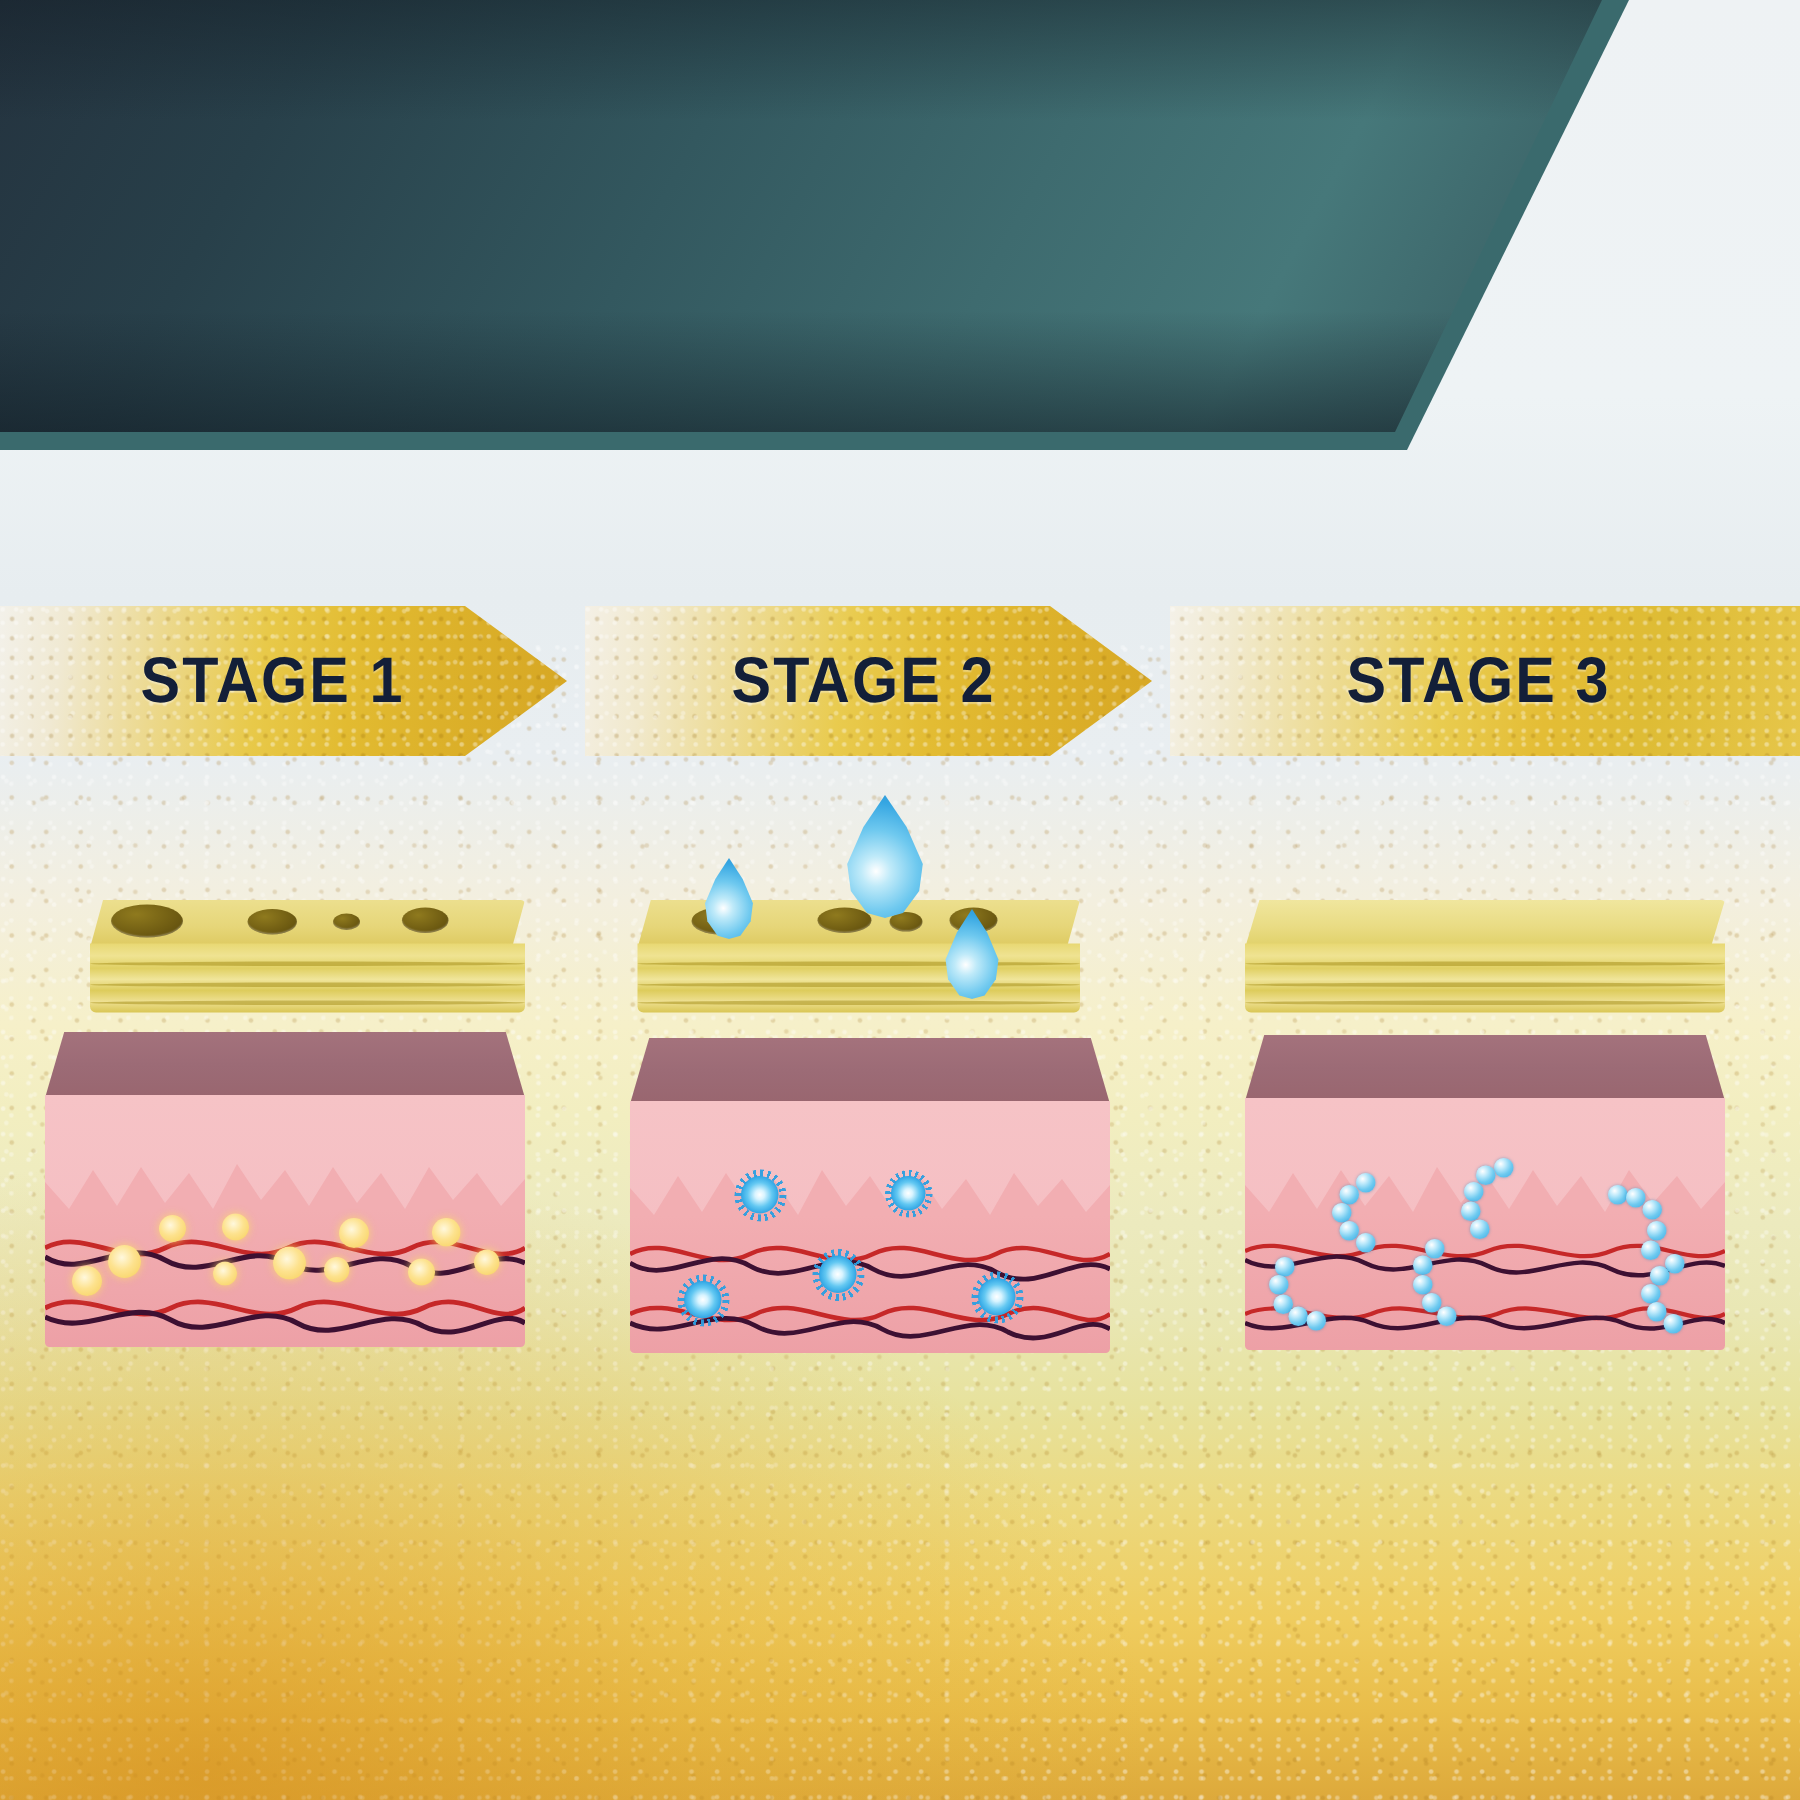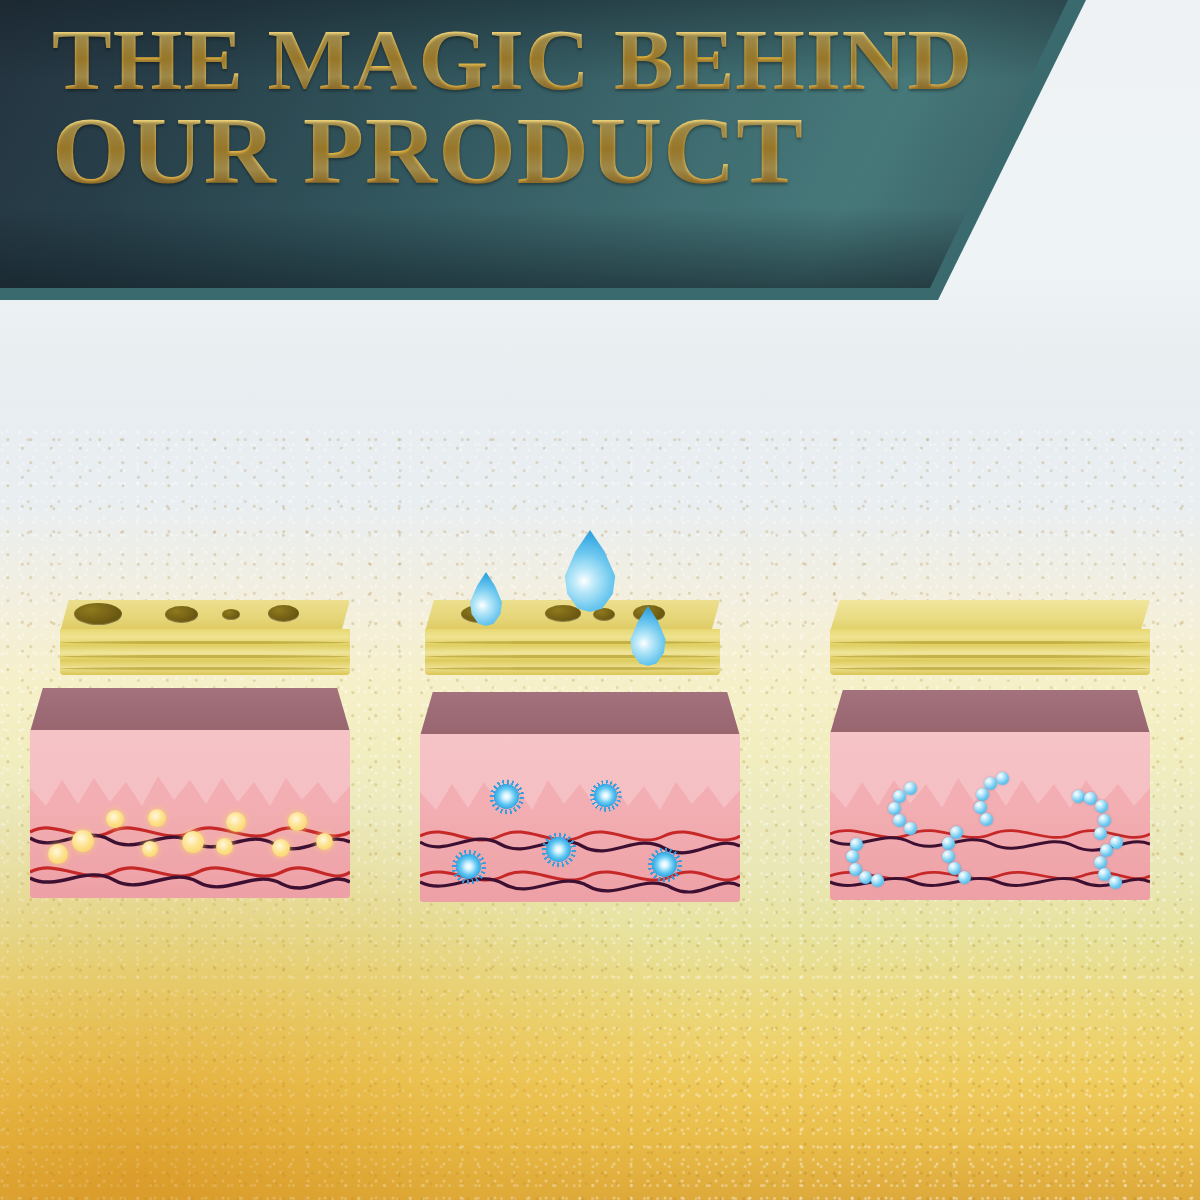--- a/index.html
+++ b/index.html
@@ -231,26 +231,36 @@
 <body>
 
 <div id="poster">
 
   <div id="grain"></div>
   <div id="amberwash"></div>
 
   <div id="headerWrap">
     <div id="headerOutline"></div>
     <div id="headerPlate"></div>
-    <div id="titleBox">
-      <div class="ttl l1">THE MAGIC BEHIND</div>
-      <div class="ttl l2">OUR PRODUCT</div>
-    </div>
   </div>
 
+  <div id="stageBand">
+    <div class="chev" id="chev1">
+        <div class="fill"></div>
+      </div>
+    <div class="chev" id="chev2">
+        <div class="fill"></div>
+      </div>
+    <div class="chev" id="chev3">
+        <div class="fill"></div>
+      </div>
+    <div class="chevLabel" id="lab1">STAGE 1</div>
+    <div class="chevLabel" id="lab2">STAGE 2</div>
+    <div class="chevLabel" id="lab3">STAGE 3</div>
+  </div>
 
   <div class="col" id="col1">
     <div class="diagram">
 
       <div class="slab" style="left:50px;top:80px;width:290px;height:78px;">
         <div class="slabTop"></div>
         <div class="slabSide">
           <div class="ridge" style="top:12px;"></div>
           <div class="ridge" style="top:26px;"></div>
           <div class="ridge" style="top:38px;"></div>

